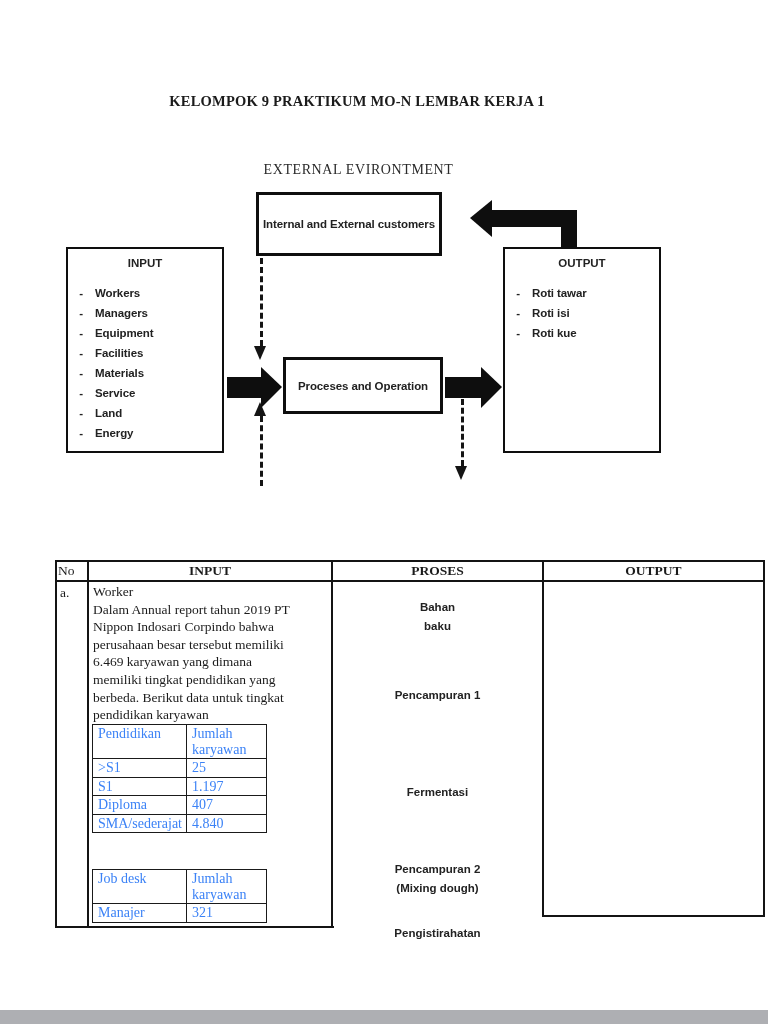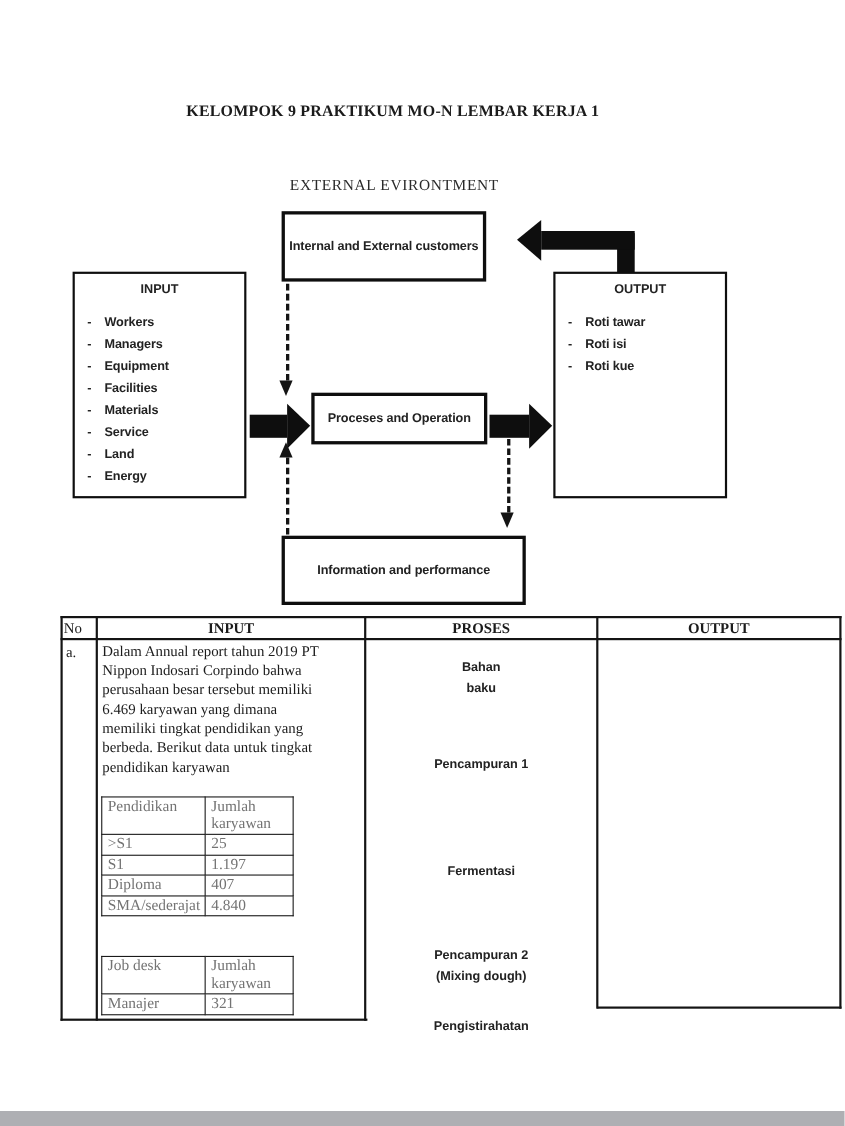--- a/index.html
+++ b/index.html
@@ -20,21 +20,21 @@
   .bitem .dash{width:27px;text-align:right;padding-right:12px;box-sizing:border-box;}
   .bar{position:absolute;background:#0e0e0e;}
   .tri{position:absolute;width:0;height:0;}
   .dash-v{position:absolute;width:0;border-left:3px dashed #141414;}
   .hdr{position:absolute;font-size:13.5px;line-height:20px;}
   .hdr.b{font-weight:700;}
   .ptext{position:absolute;font-size:13.5px;line-height:17.6px;white-space:nowrap;}
   .step{position:absolute;left:333px;width:209px;text-align:center;
         font-family:"Liberation Sans", sans-serif;font-weight:700;font-size:11.5px;color:#222;line-height:19px;}
   table.mini{position:absolute;border-collapse:collapse;background:#fff;
-             font-family:"Liberation Serif", serif;font-size:14px;color:#737373;}
+             font-family:"Liberation Serif", serif;font-size:14px;color:#3b82f6;}
   table.mini td{border:1.5px solid #1a1a1a;padding:1px 3px 1px 5px;vertical-align:top;
                 line-height:15.5px;overflow-wrap:anywhere;}
   #pagegap{position:absolute;left:0;top:1010px;width:768px;height:14px;background:#aeafb3;}
 </style>
 </head>
 <body>
 
 <div id="page">
 
   <div class="abs ctr" style="left:0;top:93px;width:714px;font-weight:700;font-size:14.5px;letter-spacing:0.2px;">KELOMPOK 9 PRAKTIKUM MO-N LEMBAR KERJA 1</div>
@@ -94,27 +94,24 @@
           <span class="dash">-</span>
           <span>Roti isi</span>
         </div>
       <div class="bitem">
           <span class="dash">-</span>
           <span>Roti kue</span>
         </div>
     </div>
   </div>
 
-  <div class="dbox" style="left:283px;top:357px;width:160px;height:47px;">
+  <div class="dbox" style="left:283px;top:357px;width:160px;height:57px;">
     <span class="lbl">Proceses and Operation</span>
   </div>
 
-  <div class="dbox" style="left:256px;top:487px;width:222px;height:63px;">
-    <span class="lbl">Information and performance</span>
-  </div>
 
   <div class="bar" style="left:227px;top:377px;width:34px;height:21px;"></div>
   <div class="tri" style="left:261px;top:367px;border-top:20px solid transparent;border-bottom:21px solid transparent;border-left:21px solid #0e0e0e;"></div>
 
   <div class="bar" style="left:445px;top:377px;width:36px;height:21px;"></div>
   <div class="tri" style="left:481px;top:367px;border-top:20px solid transparent;border-bottom:21px solid transparent;border-left:21px solid #0e0e0e;"></div>
 
   <div class="bar" style="left:561px;top:212px;width:16px;height:36px;"></div>
   <div class="bar" style="left:492px;top:210px;width:85px;height:17px;"></div>
   <div class="tri" style="left:470px;top:200px;border-top:18px solid transparent;border-bottom:19px solid transparent;border-right:22px solid #0e0e0e;"></div>
@@ -138,20 +135,21 @@
     <div class="line" style="left:763px;top:560px;width:2px;height:357px;"></div>
 
     <div class="hdr" style="left:58px;top:561px;">No</div>
     <div class="hdr b ctr" style="left:89px;top:561px;width:242px;">INPUT</div>
     <div class="hdr b ctr" style="left:333px;top:561px;width:209px;">PROSES</div>
     <div class="hdr b ctr" style="left:544px;top:561px;width:219px;">OUTPUT</div>
 
     <div class="hdr" style="left:60px;top:583px;">a.</div>
 
     <div class="ptext" style="left:93px;top:583px;width:238px;">
+      <div>Worker</div>
       <div>Dalam Annual report tahun 2019 PT</div>
       <div>Nippon Indosari Corpindo bahwa</div>
       <div>perusahaan besar tersebut memiliki</div>
       <div>6.469 karyawan yang dimana</div>
       <div>memiliki tingkat pendidikan yang</div>
       <div>berbeda. Berikut data untuk tingkat</div>
       <div>pendidikan karyawan</div>
     </div>
 
     <table class="mini" style="left:92px;top:724px;">

